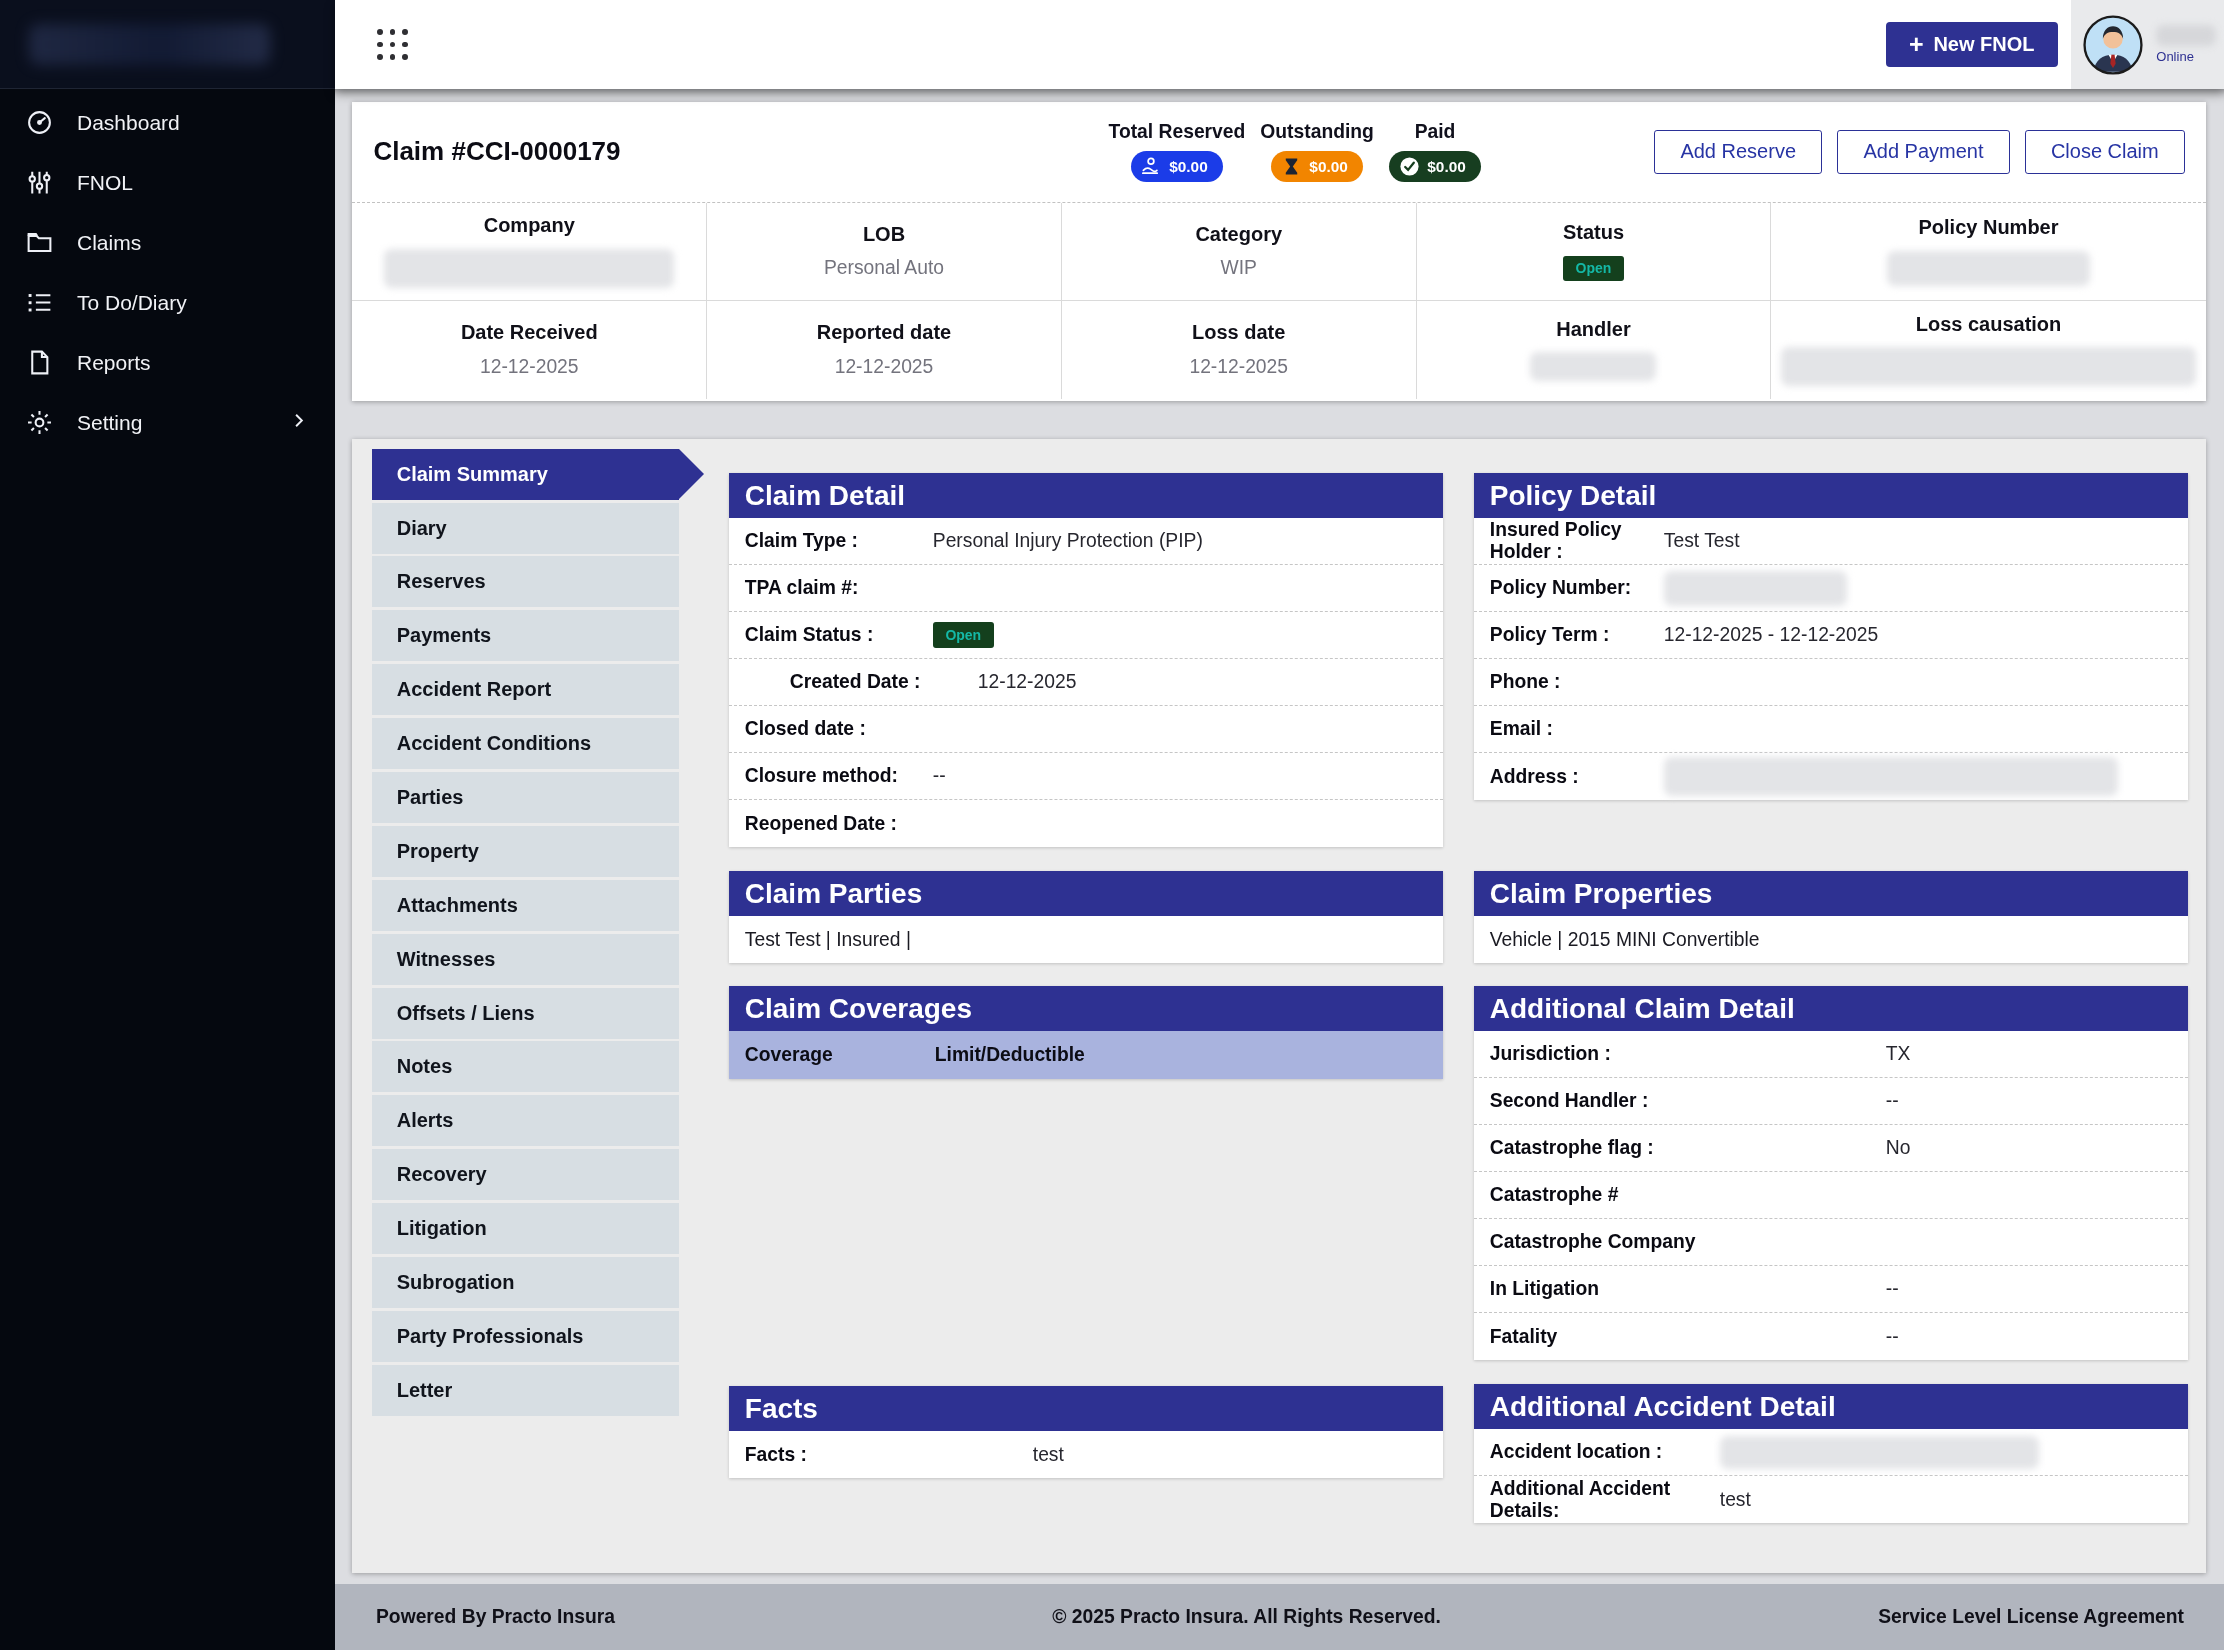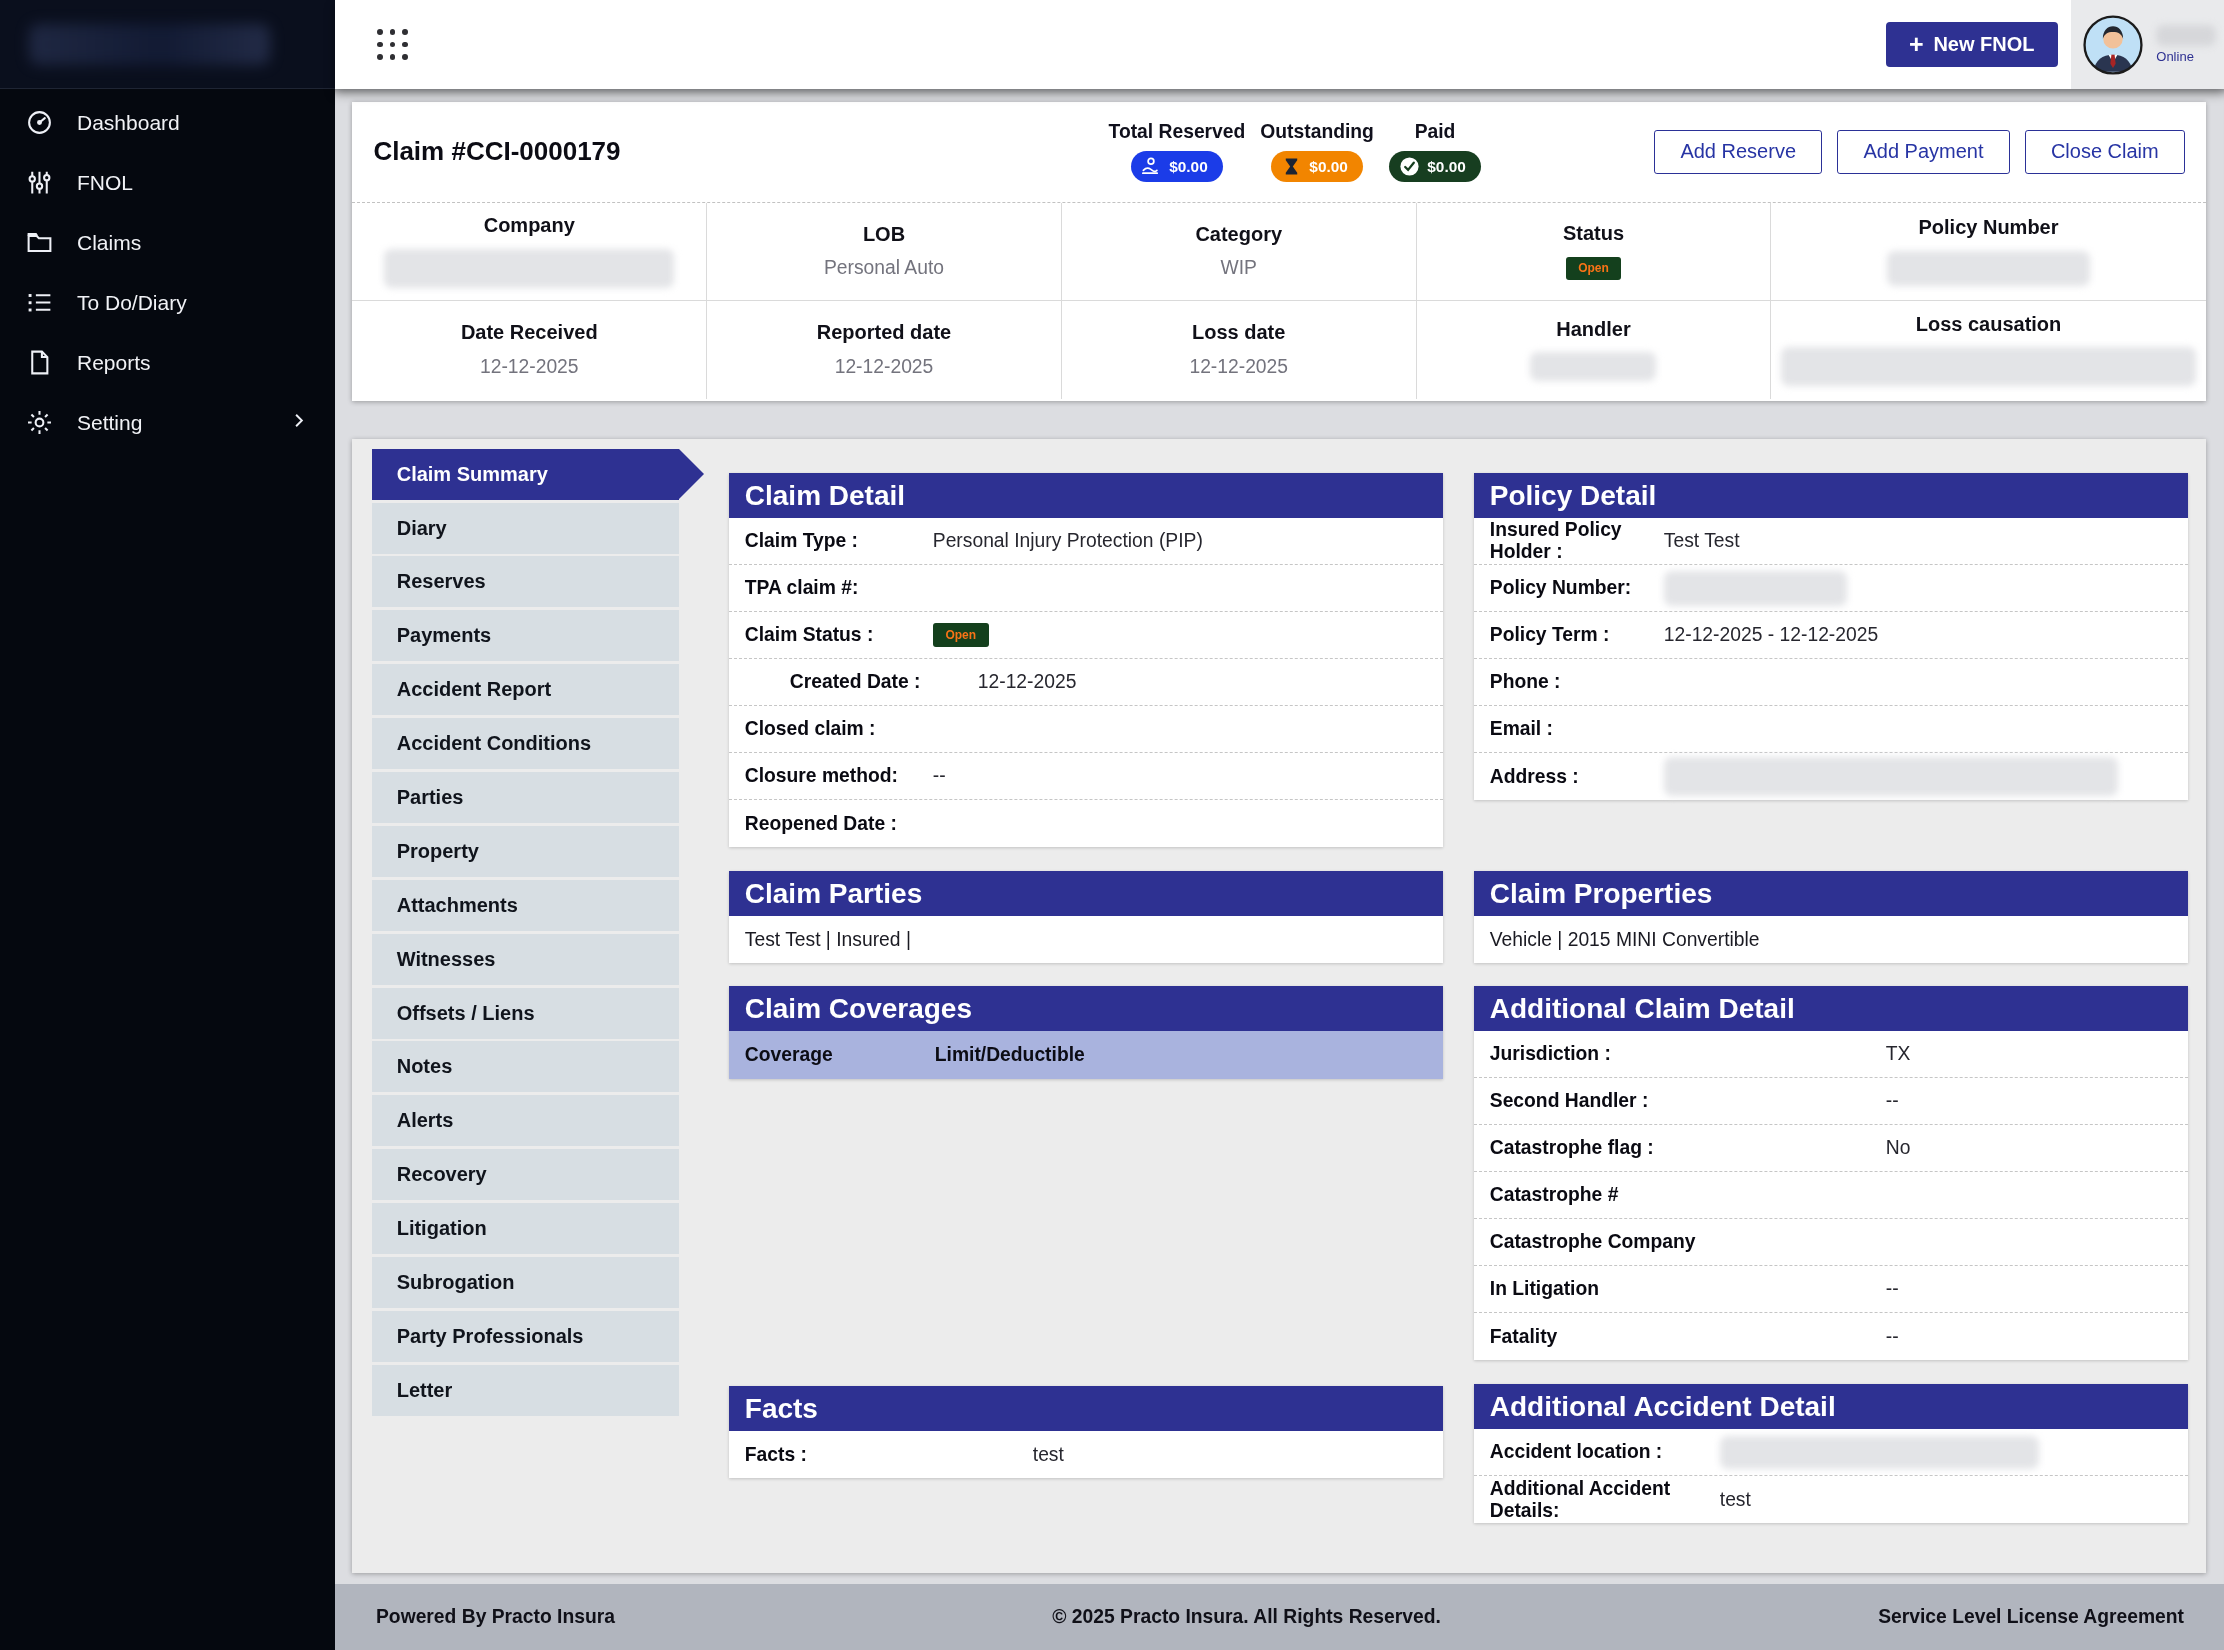--- a/index.html
+++ b/index.html
@@ -45,21 +45,21 @@
 
   .igrid{display:grid;grid-template-columns:repeat(5,1fr);}
   .icell{height:98px;display:flex;flex-direction:column;align-items:center;justify-content:center;border-right:1px solid #dadada;padding:5.8px 9.7px;text-align:center;}
   .icell:nth-child(5n){border-right:none;}
   .icell:nth-child(-n+5){border-bottom:1px solid #dadada;}
   .ilabel{font-size:20px;font-weight:bold;color:#101018;}
   .ivalue{margin-top:11.6px;font-size:19.3px;color:#73737d;}
   .icell > .badge-open{margin-top:11.6px;}
   .icell > .blob{margin-top:11.6px;}
 
-  .badge-open{background:#14401d;color:#f97316;font-weight:bold;font-size:12px;padding:5.8px 12.6px;border-radius:2.9px;display:inline-block;line-height:1;}
+  .badge-open{background:#14401d;color:#14b8a6;font-weight:bold;font-size:14px;padding:5.8px 12.6px;border-radius:2.9px;display:inline-block;line-height:1;}
   .blob{display:inline-block;background:#e3e4e7;border-radius:7.7px;filter:blur(3.9px);}
   .blob-dark{background:#d6d7da;}
 
   
   .card2{left:17.4px;right:19.3px;top:350px;height:1134px;background:#ececec;}
   .tabs{position:absolute;left:19.3px;top:9.7px;width:307px;}
   .tab{height:51px;margin-bottom:2.9px;background:#d7dee3;display:flex;align-items:center;padding-left:25px;font-size:20px;font-weight:bold;color:#10141c;cursor:pointer;position:relative;}
   .tab.active{background:var(--accent);color:#fff;}
   .tab.active::after{content:"";position:absolute;right:-25px;top:0;width:0;height:0;border-top:25.6px solid transparent;border-bottom:25.6px solid transparent;border-left:25px solid var(--accent);}
 
@@ -353,21 +353,21 @@
                 </div>
                 <div class="prow">
                   <span class="plabel" style="width: 188px;">Claim Status :</span>
                   <span class="badge-open">Open</span>
                 </div>
                 <div class="prow">
                   <span class="plabel" style="width: 188px; margin-left: 45px;">Created Date :</span>
                   <span class="pvalue">12-12-2025</span>
                 </div>
                 <div class="prow">
-                  <span class="plabel" style="width: 188px;">Closed claim :</span>
+                  <span class="plabel" style="width: 188px;">Closed date :</span>
                   <span class="pvalue"></span>
                 </div>
                 <div class="prow">
                   <span class="plabel" style="width: 188px;">Closure method:</span>
                   <span class="pvalue">--</span>
                 </div>
                 <div class="prow">
                   <span class="plabel" style="width: 188px;">Reopened Date :</span>
                   <span class="pvalue"></span>
                 </div>

